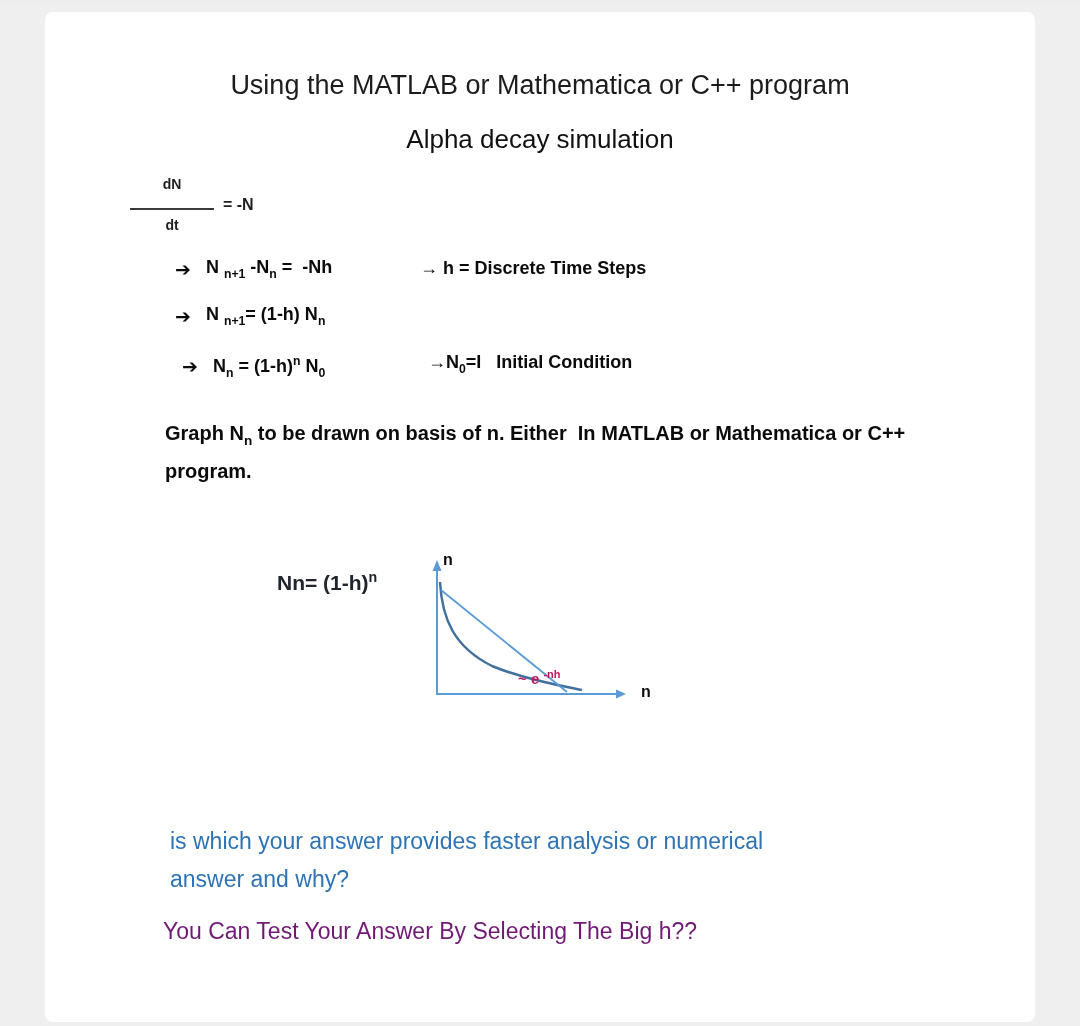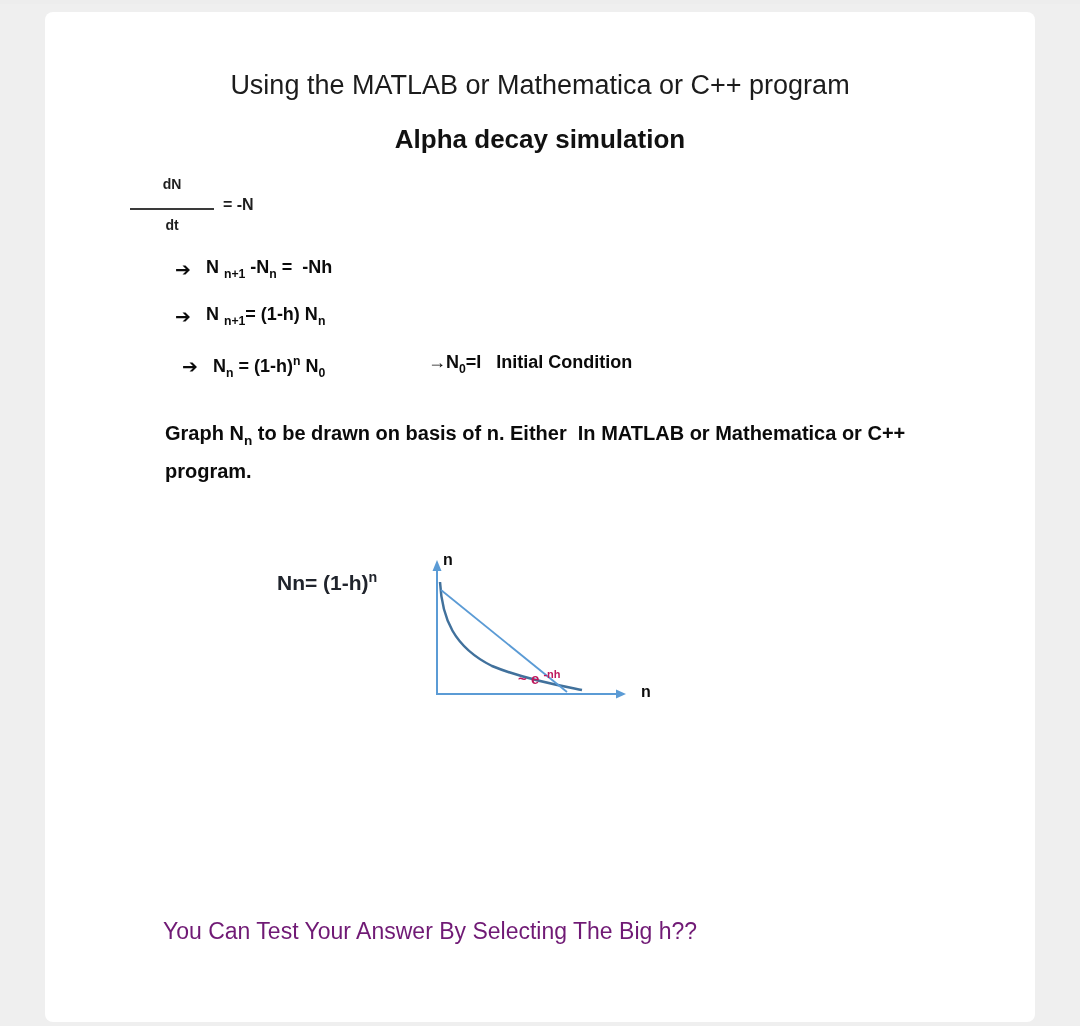--- a/index.html
+++ b/index.html
@@ -3,21 +3,21 @@
 <meta charset="utf-8">
 <style>
   * { margin: 0; padding: 0; box-sizing: border-box; }
   html, body { background: #ededed; font-family: "Liberation Sans", "DejaVu Sans", sans-serif; }
   .page { position: relative; width: 1080px; height: 1026px; margin: 4px auto; background: #efefef; overflow: hidden; }
   .sheet { position: absolute; left: 45px; right: 45px; top: 8px; bottom: 8px; background: #ffffff; border-radius: 8px; }
 
   .abs { position: absolute; }
 
   .title { left: 0; width: 1080px; top: 66px; text-align: center; font-size: 27px; font-weight: 400; color: #1c1c1c; }
-  .subtitle { left: 0; width: 1080px; top: 120px; text-align: center; font-size: 26px; font-weight: 700; color: #111111; }
+  .subtitle { left: 0; width: 1080px; top: 120px; text-align: center; font-size: 26px; font-weight: 400; color: #111111; }
 
   .eq { left: 130px; top: 172px; display: flex; align-items: center; color: #1f1f1f; }
   .frac { display: inline-block; text-align: center; font-weight: 700; font-size: 14px; }
   .num { display: block; min-width: 84px; padding: 0 4px 15px; border-bottom: 2px solid #3a3a3a; line-height: 17px; }
   .den { display: block; padding-top: 7px; line-height: 17px; }
   .rhs { margin-left: 9px; font-size: 16px; font-weight: 700; }
 
   .bullet { display: flex; align-items: center; gap: 15px; font-size: 18px; font-weight: 700; color: #0b0b0b; line-height: 26px; }
   .barrow { font-size: 19px; line-height: 26px; }
   .rich { white-space: pre-wrap; }
@@ -52,20 +52,21 @@
       <span class="num">dN</span>
       <span class="den">dt</span>
     </span>
     <span class="rhs">= -N</span>
   </div>
 
   <div class="abs bullet" style="left:175px; top:250px;">
     <span class="barrow">➔</span>
     <span class="rich">N <sub>n+1</sub> -N<sub>n</sub> =  -Nh</span>
   </div>
+  <div class="abs note rich" style="left:420px; top:251px;">→ h = Discrete Time Steps</div>
 
   <div class="abs bullet" style="left:175px; top:297px;">
     <span class="barrow">➔</span>
     <span class="rich">N <sub>n+1</sub>= (1-h) N<sub>n</sub></span>
   </div>
 
   <div class="abs bullet" style="left:182px; top:344px;">
     <span class="barrow">➔</span>
     <span class="rich">N<sub>n</sub> = (1-h)<sup>n</sup> N<sub>0</sub></span>
   </div>
@@ -81,14 +82,16 @@
     <line x1="26" y1="145" x2="208" y2="145" stroke-width="2" stroke="#5b9bd5"></line>
     <polygon points="216,145 206,140.5 206,149.5" fill="#5b9bd5"></polygon>
     <path d="M 30 33 C 32 70 44 98 82 117 C 116 131 152 137 172 141" fill="none" stroke-width="2.5" stroke="#41719c"></path>
     <line x1="31" y1="41" x2="157" y2="143" stroke-width="1.8" stroke="#5b9bd5"></line>
   </svg>
 
   <span class="abs axis-label" style="left:443px; top:547px;">n</span>
   <span class="abs axis-label" style="left:641px; top:679px;">n</span>
   <span class="abs annot rich">~ e <sup>-nh</sup></span>
 
+  <p class="abs q blue" style="left: 170px; top: 818px; color: rgb(46, 116, 181);">is which your answer provides faster analysis or numerical
+answer and why?</p>
   <p class="abs q dark" style="left:163px; top:908px;">You Can Test Your Answer By Selecting The Big h??</p>
 </div>
 
 </body></html>

